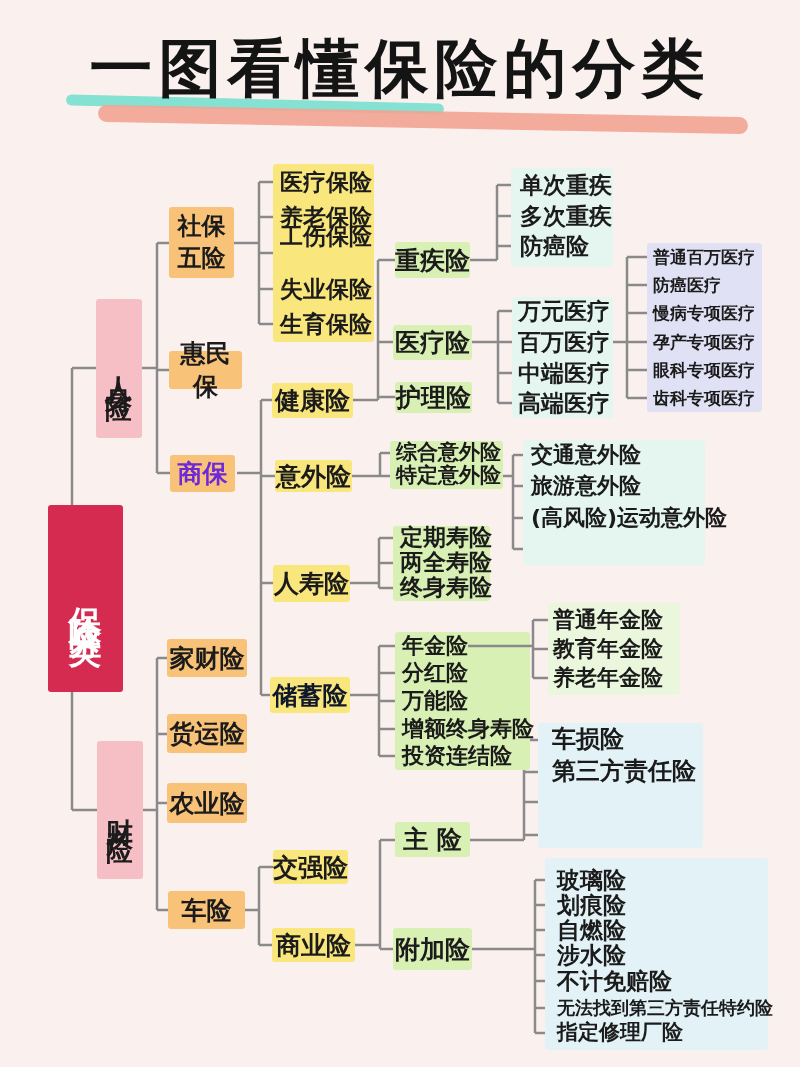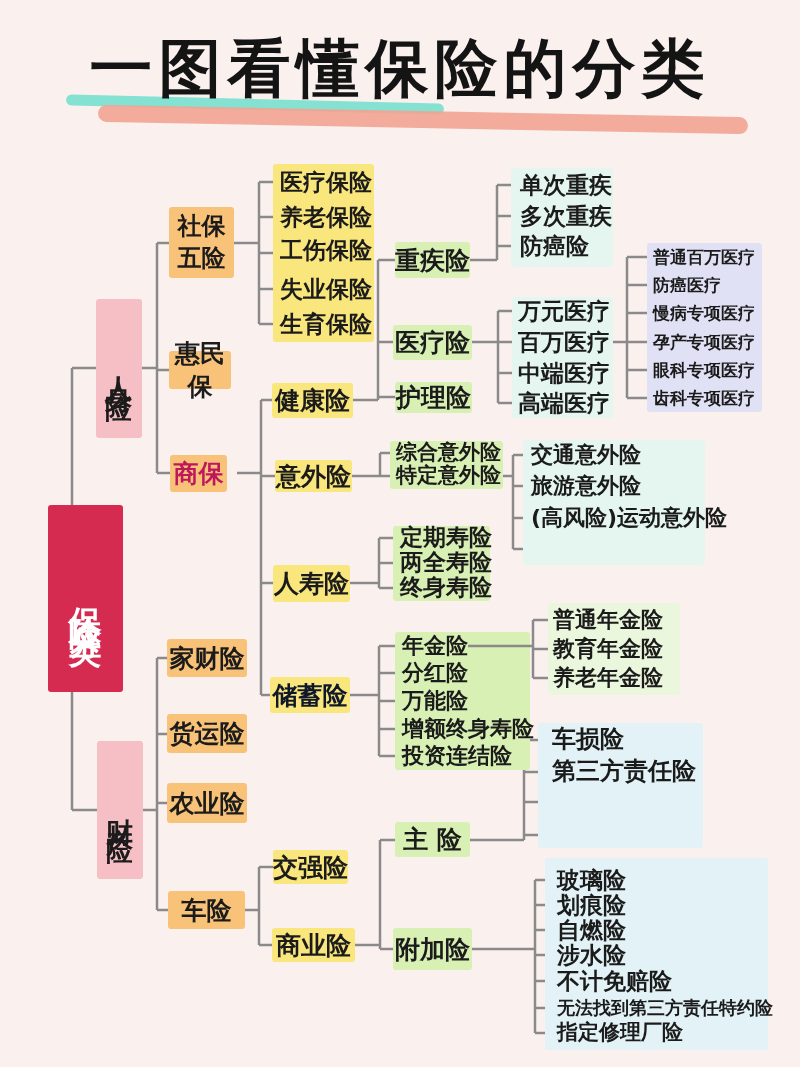--- a/index.html
+++ b/index.html
@@ -60,40 +60,40 @@
     <div class="block" style="left: 393px; top: 526px; width: 97px; height: 75px; background: rgb(217, 240, 180);"></div>
     <div class="block" style="left: 395px; top: 632px; width: 135px; height: 138px; background: rgb(217, 240, 180);"></div>
     <div class="block" style="left: 548px; top: 603px; width: 132px; height: 92px; background: rgb(234, 247, 220);"></div>
     <div class="block" style="left: 538px; top: 723px; width: 165px; height: 125px; background: rgb(226, 242, 246);"></div>
     <div class="block" style="left: 545px; top: 858px; width: 223px; height: 192px; background: rgb(226, 242, 246);"></div>
     <div class="node vert" style="left: 48px; top: 505px; width: 75px; height: 187px; font-size: 33px; background: rgb(214, 43, 80); color: rgb(255, 255, 255);">保险分类</div>
     <div class="node vert" style="left: 96px; top: 299px; width: 46px; height: 139px; font-size: 27px; background: rgb(246, 191, 197); color: rgb(27, 27, 27);">人身险</div>
     <div class="node vert" style="left: 97px; top: 741px; width: 46px; height: 138px; font-size: 27px; background: rgb(246, 191, 197); color: rgb(27, 27, 27);">财产险</div>
     <div class="node" style="left: 169px; top: 207px; width: 65px; height: 71px; font-size: 24px; background: rgb(248, 195, 121); color: rgb(27, 27, 27);">社保
 五险</div>
-    <div class="node" style="left: 169px; top: 351px; width: 62px; height: 38px; font-size: 25px; background: rgb(248, 195, 121); color: rgb(27, 27, 27);">惠民保</div>
-    <div class="node" style="left: 170px; top: 455px; width: 57px; height: 37px; font-size: 25px; background: rgb(248, 195, 121); color: #be185d;">商保</div>
+    <div class="node" style="left: 169px; top: 351px; width: 73px; height: 38px; font-size: 25px; background: rgb(248, 195, 121); color: rgb(27, 27, 27);">惠民保</div>
+    <div class="node" style="left: 170px; top: 455px; width: 65px; height: 37px; font-size: 25px; background: rgb(248, 195, 121); color: #6d28d9;">商保</div>
     <div class="node" style="left: 167px; top: 639px; width: 80px; height: 38px; font-size: 25px; background: rgb(248, 195, 121); color: rgb(27, 27, 27);">家财险</div>
     <div class="node" style="left: 167px; top: 714px; width: 80px; height: 39px; font-size: 25px; background: rgb(248, 195, 121); color: rgb(27, 27, 27);">货运险</div>
     <div class="node" style="left: 167px; top: 783px; width: 80px; height: 40px; font-size: 25px; background: rgb(248, 195, 121); color: rgb(27, 27, 27);">农业险</div>
     <div class="node" style="left: 168px; top: 891px; width: 77px; height: 38px; font-size: 25px; background: rgb(248, 195, 121); color: rgb(27, 27, 27);">车险</div>
     <div class="node" style="left: 272px; top: 383px; width: 81px; height: 35px; font-size: 25px; background: rgb(249, 230, 124); color: rgb(27, 27, 27);">健康险</div>
     <div class="node" style="left: 275px; top: 460px; width: 77px; height: 32px; font-size: 25px; background: rgb(249, 230, 124); color: rgb(27, 27, 27);">意外险</div>
     <div class="node" style="left: 273px; top: 565px; width: 77px; height: 37px; font-size: 25px; background: rgb(249, 230, 124); color: rgb(27, 27, 27);">人寿险</div>
     <div class="node" style="left: 270px; top: 677px; width: 80px; height: 36px; font-size: 25px; background: rgb(249, 230, 124); color: #0f172a;">储蓄险</div>
     <div class="node" style="left: 273px; top: 850px; width: 75px; height: 34px; font-size: 25px; background: rgb(249, 230, 124); color: rgb(27, 27, 27);">交强险</div>
     <div class="node" style="left: 272px; top: 928px; width: 83px; height: 34px; font-size: 25px; background: rgb(249, 230, 124); color: rgb(27, 27, 27);">商业险</div>
     <div class="node" style="left: 395px; top: 242px; width: 75px; height: 36px; font-size: 25px; background: rgb(217, 240, 180); color: rgb(27, 27, 27);">重疾险</div>
     <div class="node" style="left: 393px; top: 325px; width: 79px; height: 35px; font-size: 25px; background: rgb(217, 240, 180); color: rgb(27, 27, 27);">医疗险</div>
     <div class="node" style="left: 395px; top: 382px; width: 77px; height: 31px; font-size: 25px; background: rgb(217, 240, 180); color: rgb(27, 27, 27);">护理险</div>
     <div class="node" style="left: 395px; top: 822px; width: 75px; height: 35px; font-size: 25px; background: rgb(217, 240, 180); color: rgb(27, 27, 27);">主 险</div>
     <div class="node" style="left: 393px; top: 928px; width: 79px; height: 42px; font-size: 25px; background: rgb(217, 240, 180); color: rgb(27, 27, 27);">附加险</div>
     <div class="node row" style="left: 280px; top: 168px; width: 92px; height: 28px; font-size: 23px;">医疗保险</div>
     <div class="node row" style="left: 280px; top: 203px; width: 92px; height: 28px; font-size: 23px;">养老保险</div>
-    <div class="node row" style="left: 280px; top: 236px; width: 92px; height: 28px; font-size: 23px;">工伤保险</div>
+    <div class="node row" style="left: 280px; top: 222px; width: 92px; height: 28px; font-size: 23px;">工伤保险</div>
     <div class="node row" style="left: 280px; top: 275px; width: 92px; height: 28px; font-size: 23px;">失业保险</div>
     <div class="node row" style="left: 280px; top: 310px; width: 92px; height: 28px; font-size: 23px;">生育保险</div>
     <div class="node row" style="left: 520px; top: 171px; width: 92px; height: 28px; font-size: 23px;">单次重疾</div>
     <div class="node row" style="left: 520px; top: 202px; width: 92px; height: 28px; font-size: 23px;">多次重疾</div>
     <div class="node row" style="left: 520px; top: 232px; width: 92px; height: 28px; font-size: 23px;">防癌险</div>
     <div class="node row" style="left: 518px; top: 297px; width: 94px; height: 28px; font-size: 23px;">万元医疗</div>
     <div class="node row" style="left: 518px; top: 328px; width: 94px; height: 28px; font-size: 23px;">百万医疗</div>
     <div class="node row" style="left: 518px; top: 359px; width: 94px; height: 28px; font-size: 23px;">中端医疗</div>
     <div class="node row" style="left: 518px; top: 389px; width: 94px; height: 28px; font-size: 23px;">高端医疗</div>
     <div class="node row" style="left: 653px; top: 245px; width: 108px; height: 24px; font-size: 17px;">普通百万医疗</div>

